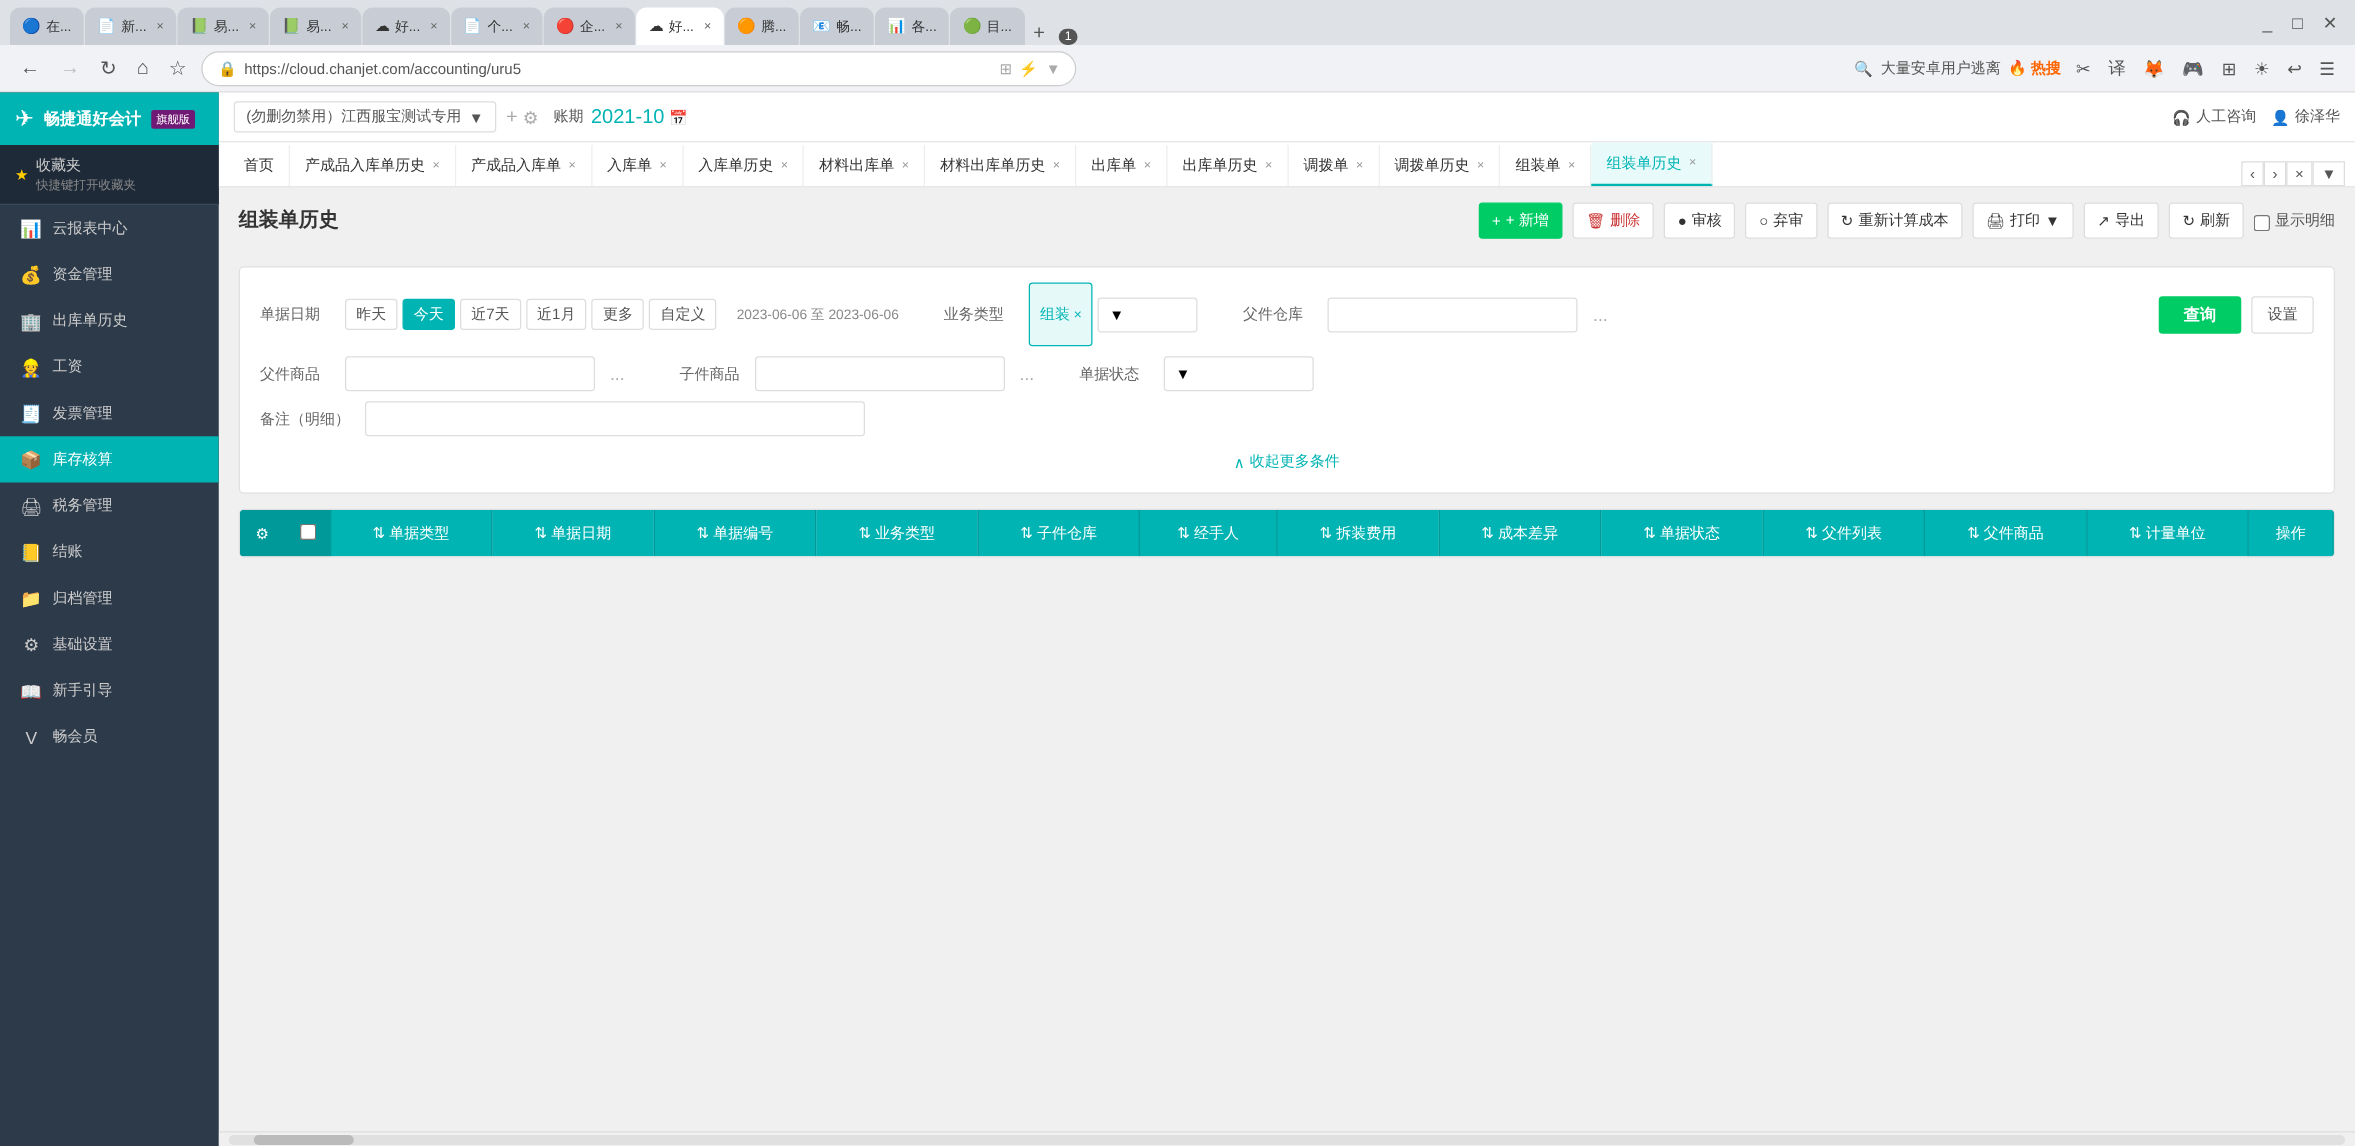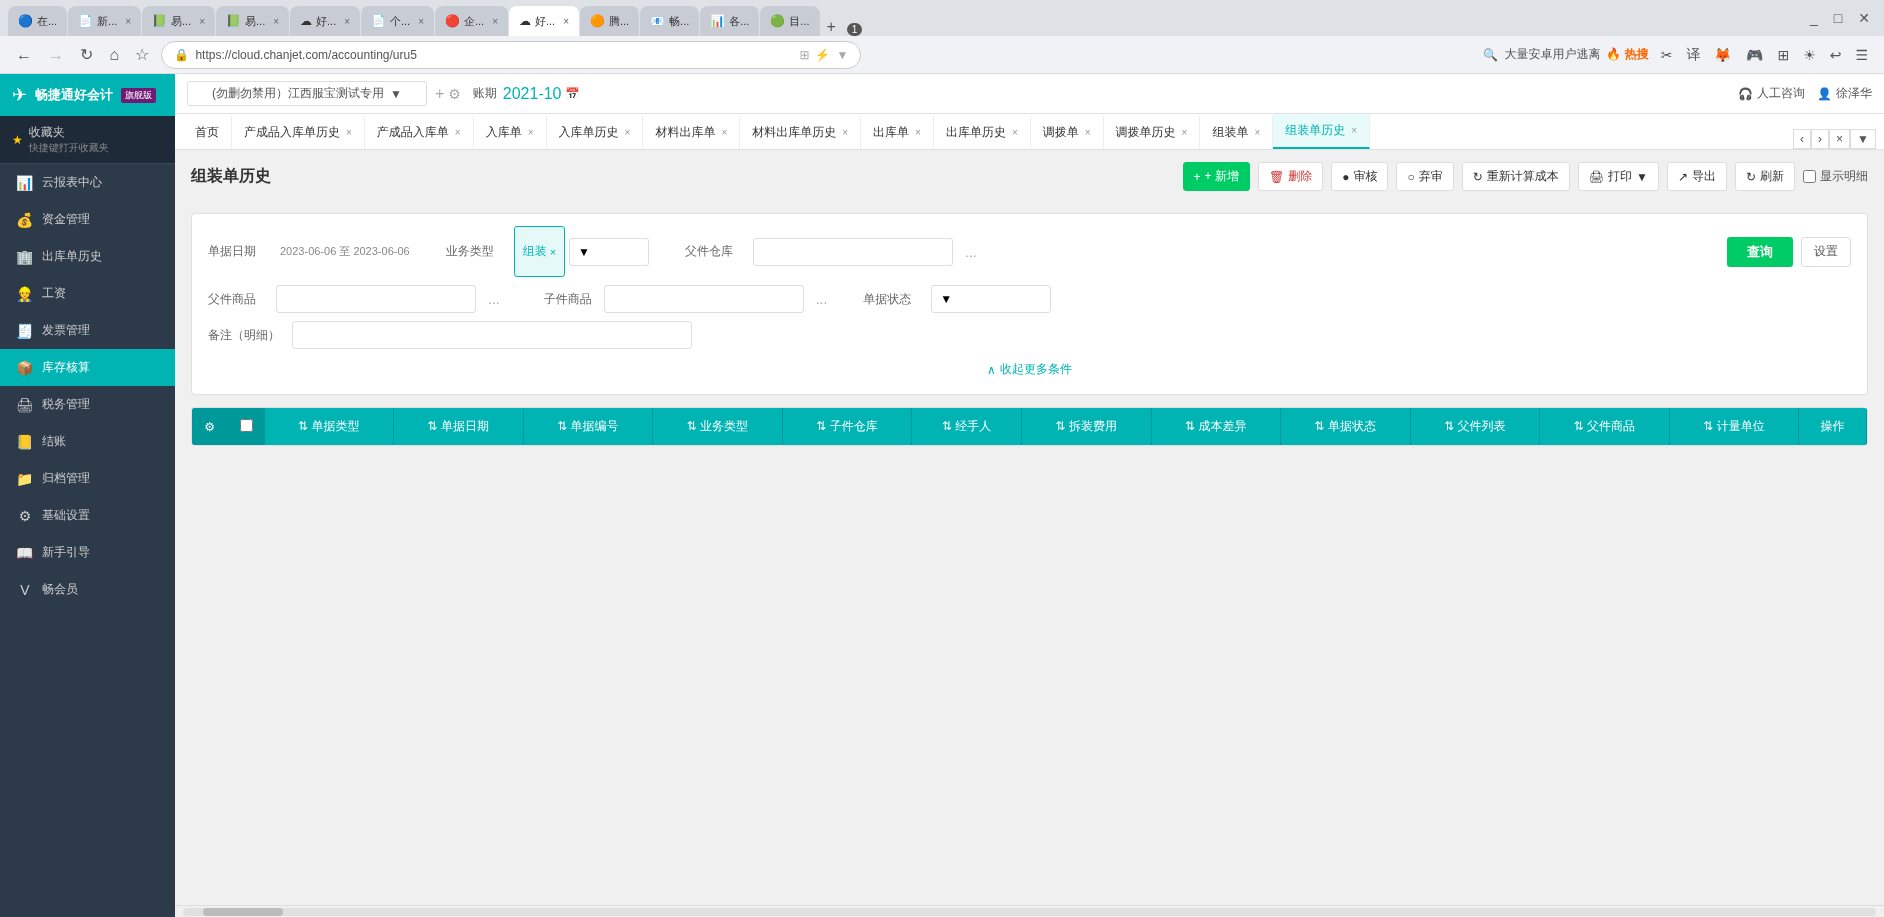--- a/index.html
+++ b/index.html
@@ -160,21 +160,21 @@
     .header-user { display: flex; align-items: center; gap: 4px; color: #555; font-size: 12px; }
     .header-service { display: flex; align-items: center; gap: 4px; color: #555; font-size: 12px; cursor: pointer; }
 
     
     .app-top-header {
       background: #fff; height: 40px; display: flex; align-items: center;
       border-bottom: 1px solid #e0e0e0; padding: 0 12px; flex-shrink: 0;
     }
     .company-selector {
       display: flex; align-items: center; gap: 6px; font-size: 12px; color: #555;
-      border: 1px solid #ddd; border-radius: 3px; padding: 3px 24px; cursor: pointer;
+      border: 1px solid #ddd; border-radius: 3px; padding: 3px 9px; cursor: pointer;
     }
     .period-label { font-size: 12px; color: #555; margin-left: 12px; }
     .period-value { color: #00b4b4; font-size: 16px; cursor: pointer; }
 
     .query-btn {
       background: #00cc66; color: #fff; border: none; border-radius: 3px;
       padding: 6px 20px; font-size: 13px; cursor: pointer; font-weight: bold;
     }
     .settings-btn {
       background: #fff; color: #555; border: 1px solid #ddd; border-radius: 3px;
@@ -474,31 +474,39 @@
             <span>▼</span>
           </button>
           <button class="toolbar-btn">
             <span>↗</span>
             <span>导出</span>
           </button>
           <button class="toolbar-btn">
             <span>↻</span>
             <span>刷新</span>
           </button>
-          <label style="display:flex;align-items:center;gap:4px;font-size:12px;color:#555;cursor:pointer;">
+          <label style="display:flex;align-items:flex-end;gap:4px;font-size:12px;color:#555;cursor:pointer;">
             <input type="checkbox" style="">
             <span>显示明细</span>
           </label>
         </div>
       </div>
 
       <div class="filter-panel">
 
         <div class="filter-row">
           <span class="filter-label">单据日期</span>
+          <div class="filter-date-btns" id="filter-date-btns">
+          <button class="filter-date-btn">昨天</button>
+              <button class="filter-date-btn active">今天</button>
+              <button class="filter-date-btn">近7天</button>
+              <button class="filter-date-btn">近1月</button>
+              <button class="filter-date-btn">更多</button>
+              <button class="filter-date-btn">自定义</button>
+            </div>
           <span class="filter-date-range">2023-06-06 至 2023-06-06</span>
 
           <span style="margin-left:24px;" class="filter-label">业务类型</span>
           <div class="filter-tag-group">
             <div class="filter-tag">
               <span>组装</span>
               <span class="filter-tag-x">×</span>
             </div>
             <button class="filter-dropdown-btn">
               <span>▼</span>

